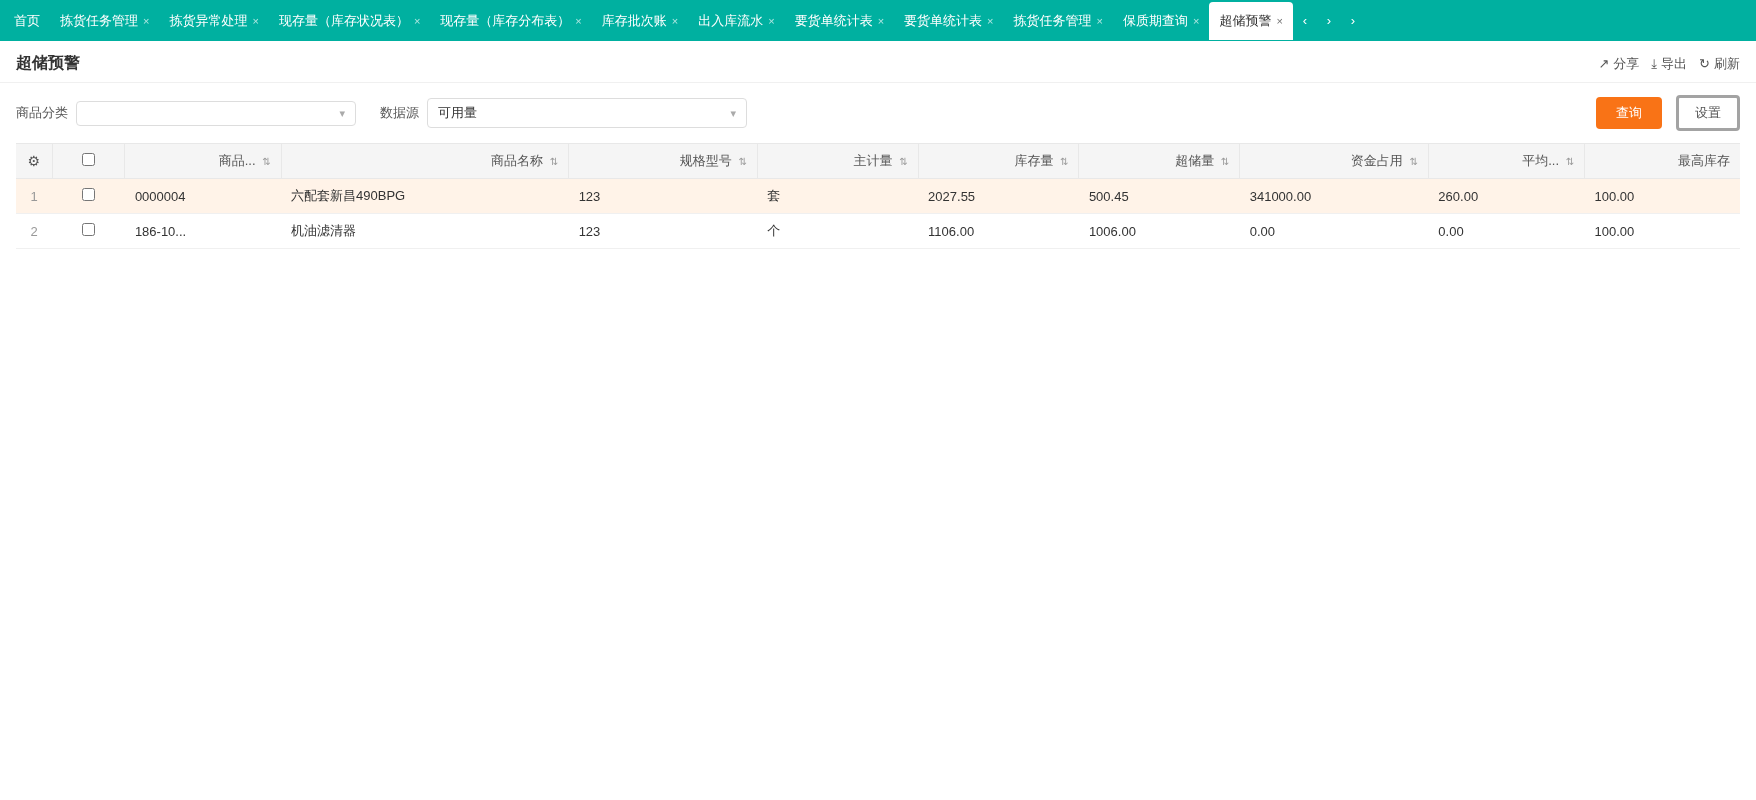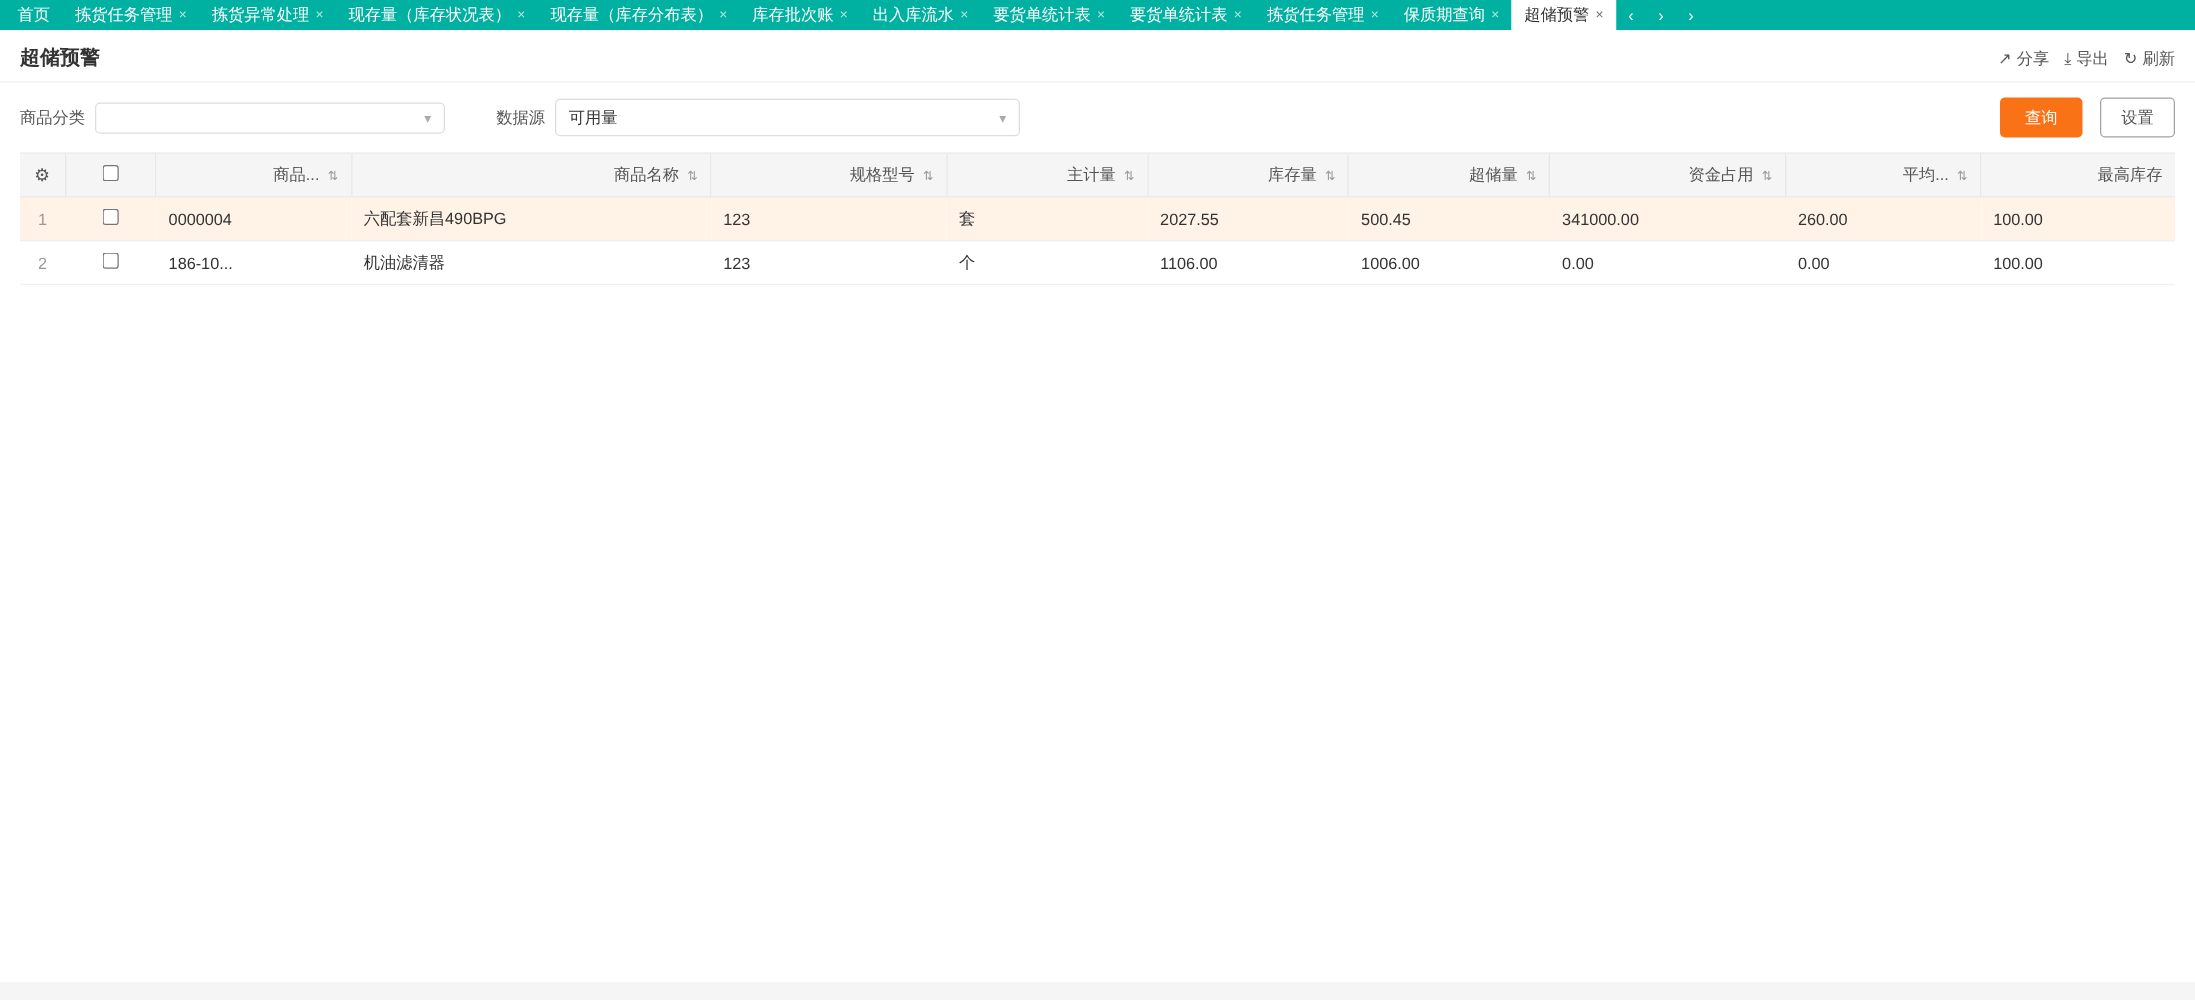--- a/index.html
+++ b/index.html
@@ -3,21 +3,21 @@
   <meta charset="utf-8">
   <style>
     * { box-sizing: border-box; margin: 0; padding: 0; }
     body { font-family: "Microsoft YaHei", Arial, sans-serif; font-size: 13px; background: #f5f5f5; color: #333; overflow-x: hidden; }
 
     
     .top-nav {
       display: flex;
       align-items: center;
       background: #00b0a0;
-      height: 24px;
+      height: 41px;
       padding: 0 4px;
       overflow: hidden;
       flex-wrap: nowrap;
     }
     .nav-tab {
       display: flex;
       align-items: center;
       white-space: nowrap;
       padding: 0 10px;
       height: 38px;
@@ -75,21 +75,21 @@
       color: #555;
       cursor: pointer;
       font-size: 13px;
     }
 
     
     .filter-area {
       display: flex;
       align-items: center;
       padding: 12px 16px;
-      gap: 41px;
+      gap: 24px;
     }
     .filter-item {
       display: flex;
       align-items: center;
       gap: 8px;
     }
     .filter-label {
       color: #555;
       white-space: nowrap;
       font-size: 13px;
@@ -99,21 +99,21 @@
       align-items: center;
       border: 1px solid #ddd;
       border-radius: 4px;
       padding: 5px 10px;
       width: 280px;
       cursor: pointer;
       background: #fff;
       justify-content: space-between;
     }
     .filter-select-datasource {
-      width: 372px;
+      width: 320px;
     }
     .filter-select-text {
       color: #999;
       font-size: 13px;
     }
     .filter-select-value {
       color: #333;
       font-size: 13px;
     }
     .chevron-icon { color: #aaa; font-size: 11px; }
@@ -123,21 +123,21 @@
       border: none;
       border-radius: 4px;
       padding: 7px 20px;
       cursor: pointer;
       font-size: 13px;
       margin-left: auto;
     }
     .btn-settings {
       background: #fff;
       color: #555;
-      border: 1px solid #a3a3a3;
+      border: 3px solid #a3a3a3;
       border-radius: 4px;
       padding: 6px 16px;
       cursor: pointer;
       font-size: 13px;
       margin-left: 8px;
     }
 
     .filter-right {
       margin-left: auto;
       display: flex;

